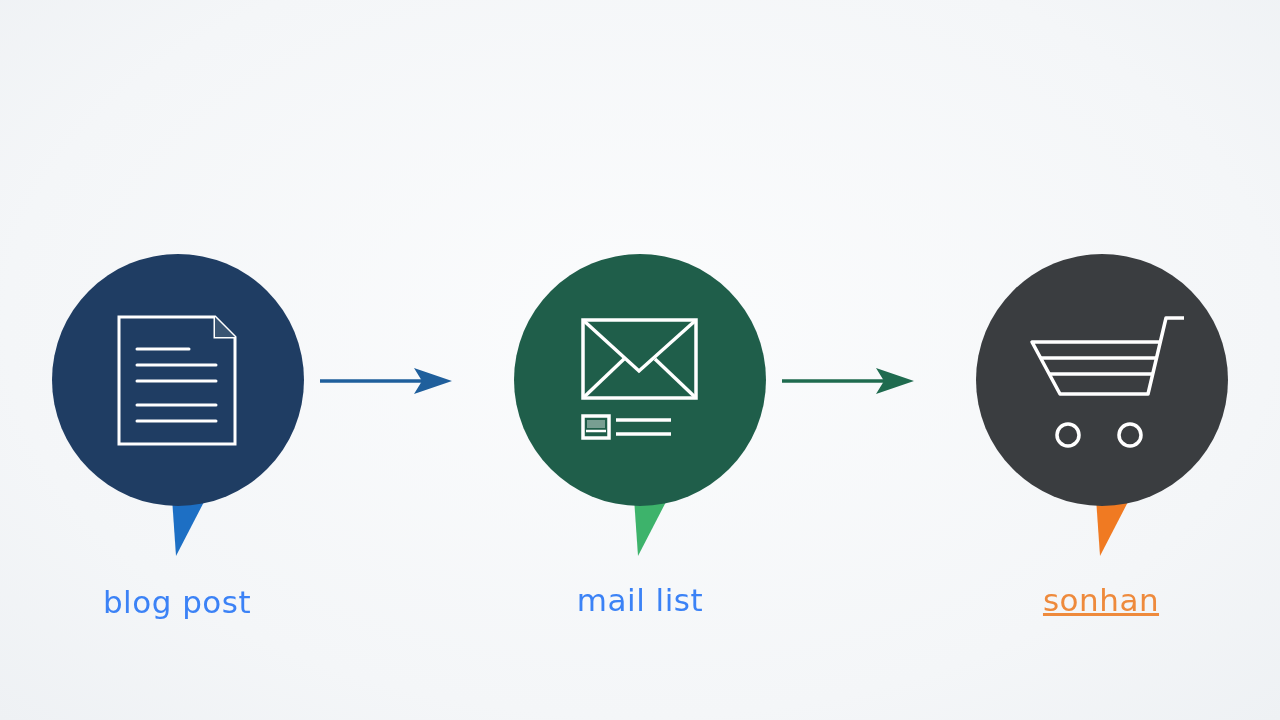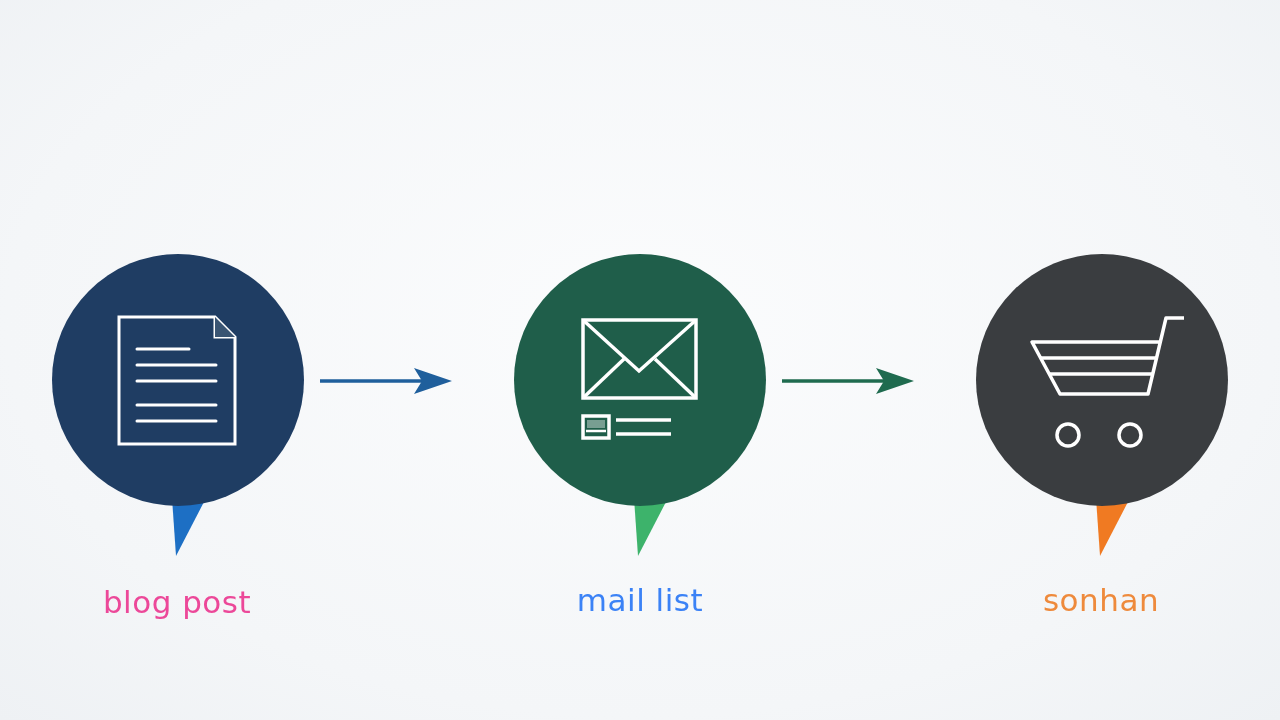--- a/index.html
+++ b/index.html
@@ -38,21 +38,21 @@
     <polygon points="163,63 183,83 163,83" fill="#3a5573"></polygon>
     <g stroke="#ffffff" stroke-width="3" stroke-linecap="round">
       <line x1="85" y1="95" x2="137" y2="95"></line>
       <line x1="85" y1="111" x2="164" y2="111"></line>
       <line x1="85" y1="127" x2="164" y2="127"></line>
       <line x1="85" y1="151" x2="164" y2="151"></line>
       <line x1="85" y1="167" x2="164" y2="167"></line>
     </g>
   </svg>
 </div>
-<div class="label" style="left:177px; top:584px; color:#ec4899;">blog post</div>
+<div class="label" style="left:177px; top:584px; color:#3b82f6;">blog post</div>
 
 <svg class="arrow" style="left:318px; top:365px;" width="140" height="32" viewBox="0 0 140 32">
   <line x1="2" y1="16" x2="110" y2="16" stroke="#1f5f9c" stroke-width="3.5"></line>
   <polygon points="96,3 134,16 96,29 104,16" fill="#1f5f9c"></polygon>
 </svg>
 
 <div class="node" style="left:514px; top:254px;">
   <svg class="pin" viewBox="0 0 40 60">
     <polygon points="2,0 36,0 6,58" fill="#3db36b"></polygon>
   </svg>
@@ -88,13 +88,13 @@
   <svg class="icon" viewBox="0 0 252 252">
     <g fill="none" stroke="#ffffff" stroke-width="3.5" stroke-linejoin="round">
       <polyline points="208,64 190,64 172,140 84,140 56,88 185,88"></polyline>
       <line x1="65" y1="104" x2="181" y2="104"></line>
       <line x1="73" y1="120" x2="177" y2="120"></line>
       <circle cx="92" cy="181" r="11"></circle>
       <circle cx="154" cy="181" r="11"></circle>
     </g>
   </svg>
 </div>
-<div class="label" style="left:1101px; top:582px; color:#ee8a3c;">sonhan</div>
+<div class="label" style="left:1101px; top:582px; color:#ee8a3c;text-decoration:underline;">sonhan</div>
 
 </body></html>

